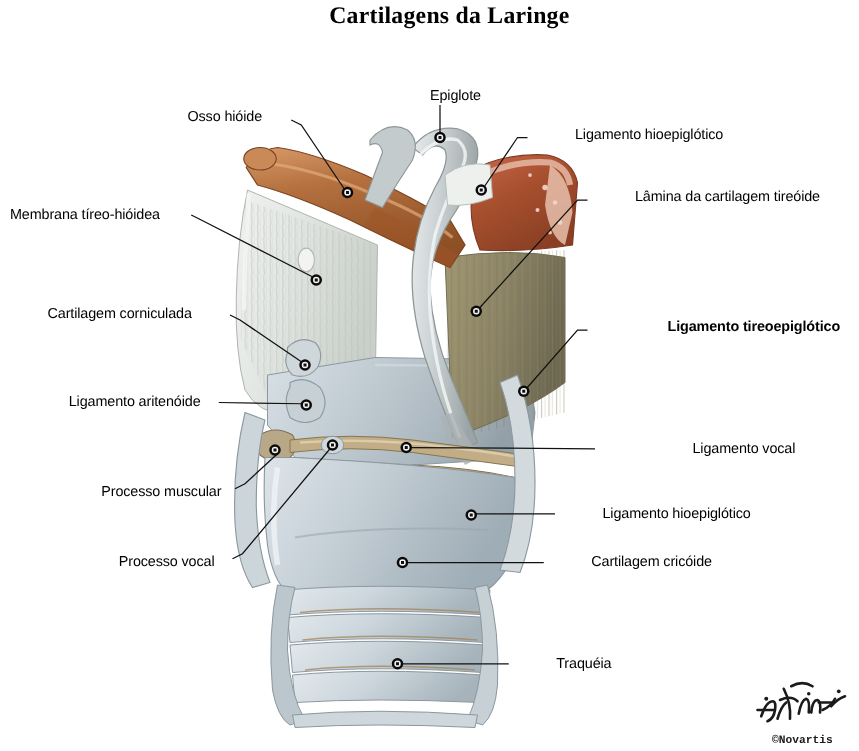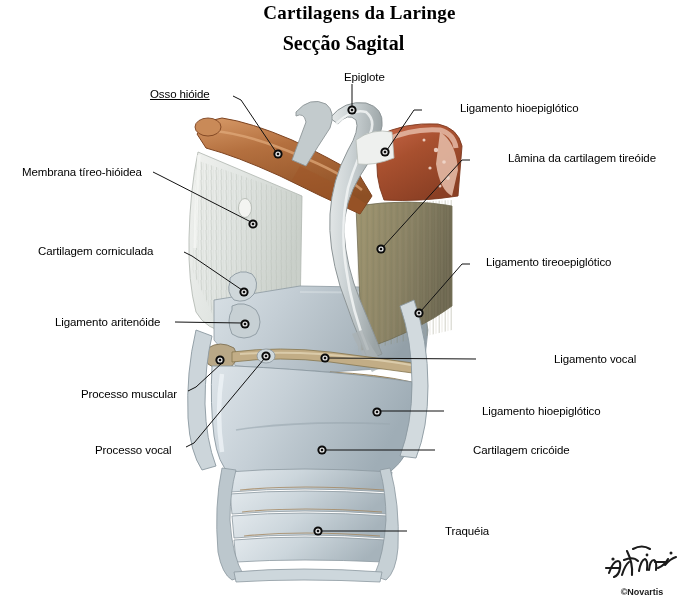--- a/index.html
+++ b/index.html
@@ -37,30 +37,29 @@
   .lead{stroke:#111;stroke-width:1;fill:none;}
   .dotO{fill:#0a0a0a;}
   .dotW{fill:#f2f2f2;}
   .dotI{fill:#111;}
 
   
   #sig{position:absolute;right:6px;bottom:4px;width:78px;height:56px;z-index:4;}
   #sig .sigtxt{
     position:absolute;left:0;bottom:0;width:78px;text-align:center;
     font-size:9px;font-weight:bold;color:#1a1a1a;
-    font-family:Liberation Sans, sans-serif;
+    font-family:Liberation Mono, monospace;
   }
 </style>
 </head>
 <body>
 
 <div id="stage">
 
   <div class="title" id="title-main">Cartilagens da Laringe</div>
-  <div class="title" id="title-sub">Secção Sagital</div>
 
   <svg id="art" class="layer" viewBox="0 0 687 601" preserveAspectRatio="none" aria-hidden="true">
     <defs>
       <linearGradient id="gHyoid" x1="0" y1="0" x2="0.3" y2="1">
         <stop offset="0%" stop-color="#d79a68"></stop>
         <stop offset="38%" stop-color="#b4703f"></stop>
         <stop offset="100%" stop-color="#8d4f24"></stop>
       </linearGradient>
       <linearGradient id="gMembrane" x1="0" y1="0" x2="1" y2="0.4">
         <stop offset="0%" stop-color="#f1f2ef"></stop>
@@ -305,27 +304,27 @@
       </g>
       <path d="M 407 531 L 321 531" class="lead"></path>
       <g>
         <circle cx="318" cy="531" r="4.6" class="dotO"></circle>
         <circle cx="318" cy="531" r="2.6" class="dotW"></circle>
         <rect x="316.8" y="529.8" width="2.4" height="2.4" class="dotI"></rect>
       </g>
     </svg>
 
   <div id="label-host">
-      <div class="lbl l" style="left: 150px; top: 88px; text-decoration: underline;">Osso hióide</div>
+      <div class="lbl l" style="left: 150px; top: 88px;">Osso hióide</div>
       <div class="lbl r" style="left: 309px; top: 71px;">Epiglote</div>
       <div class="lbl r" style="left: 425px; top: 102px;">Ligamento hioepiglótico</div>
-      <div class="lbl l" style="left: 22px; top: 166px; text-align: right;">Membrana tíreo-hióidea</div>
+      <div class="lbl l" style="left: 8px; top: 166px; text-align: right;">Membrana tíreo-hióidea</div>
       <div class="lbl r" style="left: 473px; top: 152px;">Lâmina da cartilagem tireóide</div>
       <div class="lbl l" style="left: 38px; top: 245px;">Cartilagem corniculada</div>
-      <div class="lbl r" style="left: 451px; top: 256px;">Ligamento tireoepiglótico</div>
+      <div class="lbl r" style="left: 499px; top: 256px; font-weight: bold;">Ligamento tireoepiglótico</div>
       <div class="lbl l" style="left: 55px; top: 316px;">Ligamento aritenóide</div>
       <div class="lbl r" style="left: 479px; top: 353px; margin-left: 40px;">Ligamento vocal</div>
       <div class="lbl l" style="left: 81px; top: 388px;">Processo muscular</div>
       <div class="lbl r" style="left: 447px; top: 405px;">Ligamento hioepiglótico</div>
       <div class="lbl l" style="left: 95px; top: 444px;">Processo vocal</div>
       <div class="lbl r" style="left: 438px; top: 444px;">Cartilagem cricóide</div>
       <div class="lbl r" style="left: 410px; top: 525px;">Traquéia</div>
     </div>
 
   <div id="sig">

